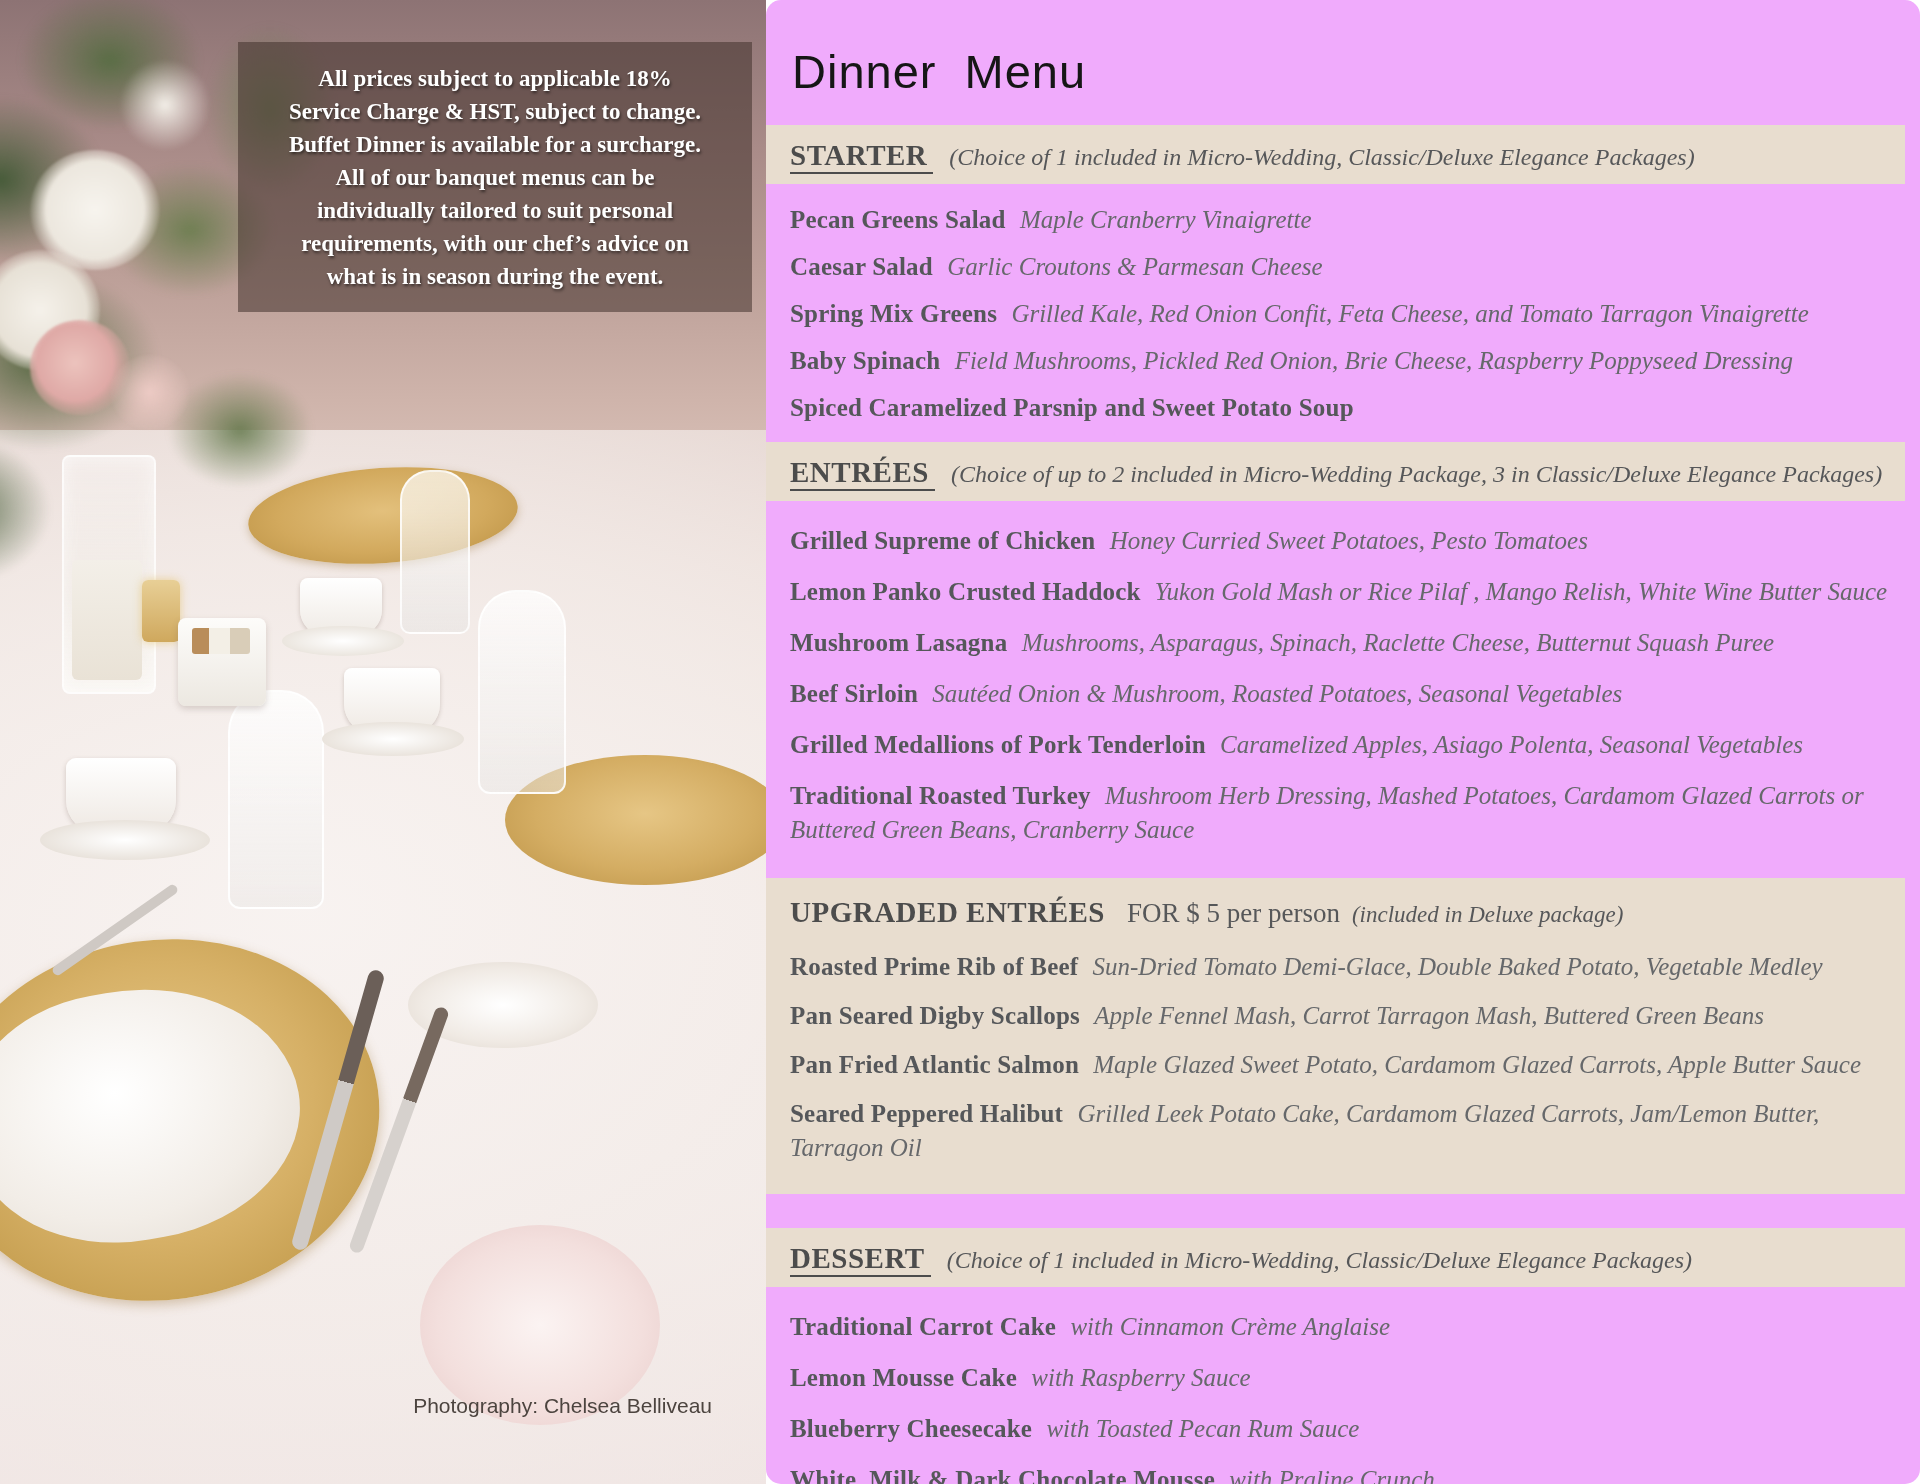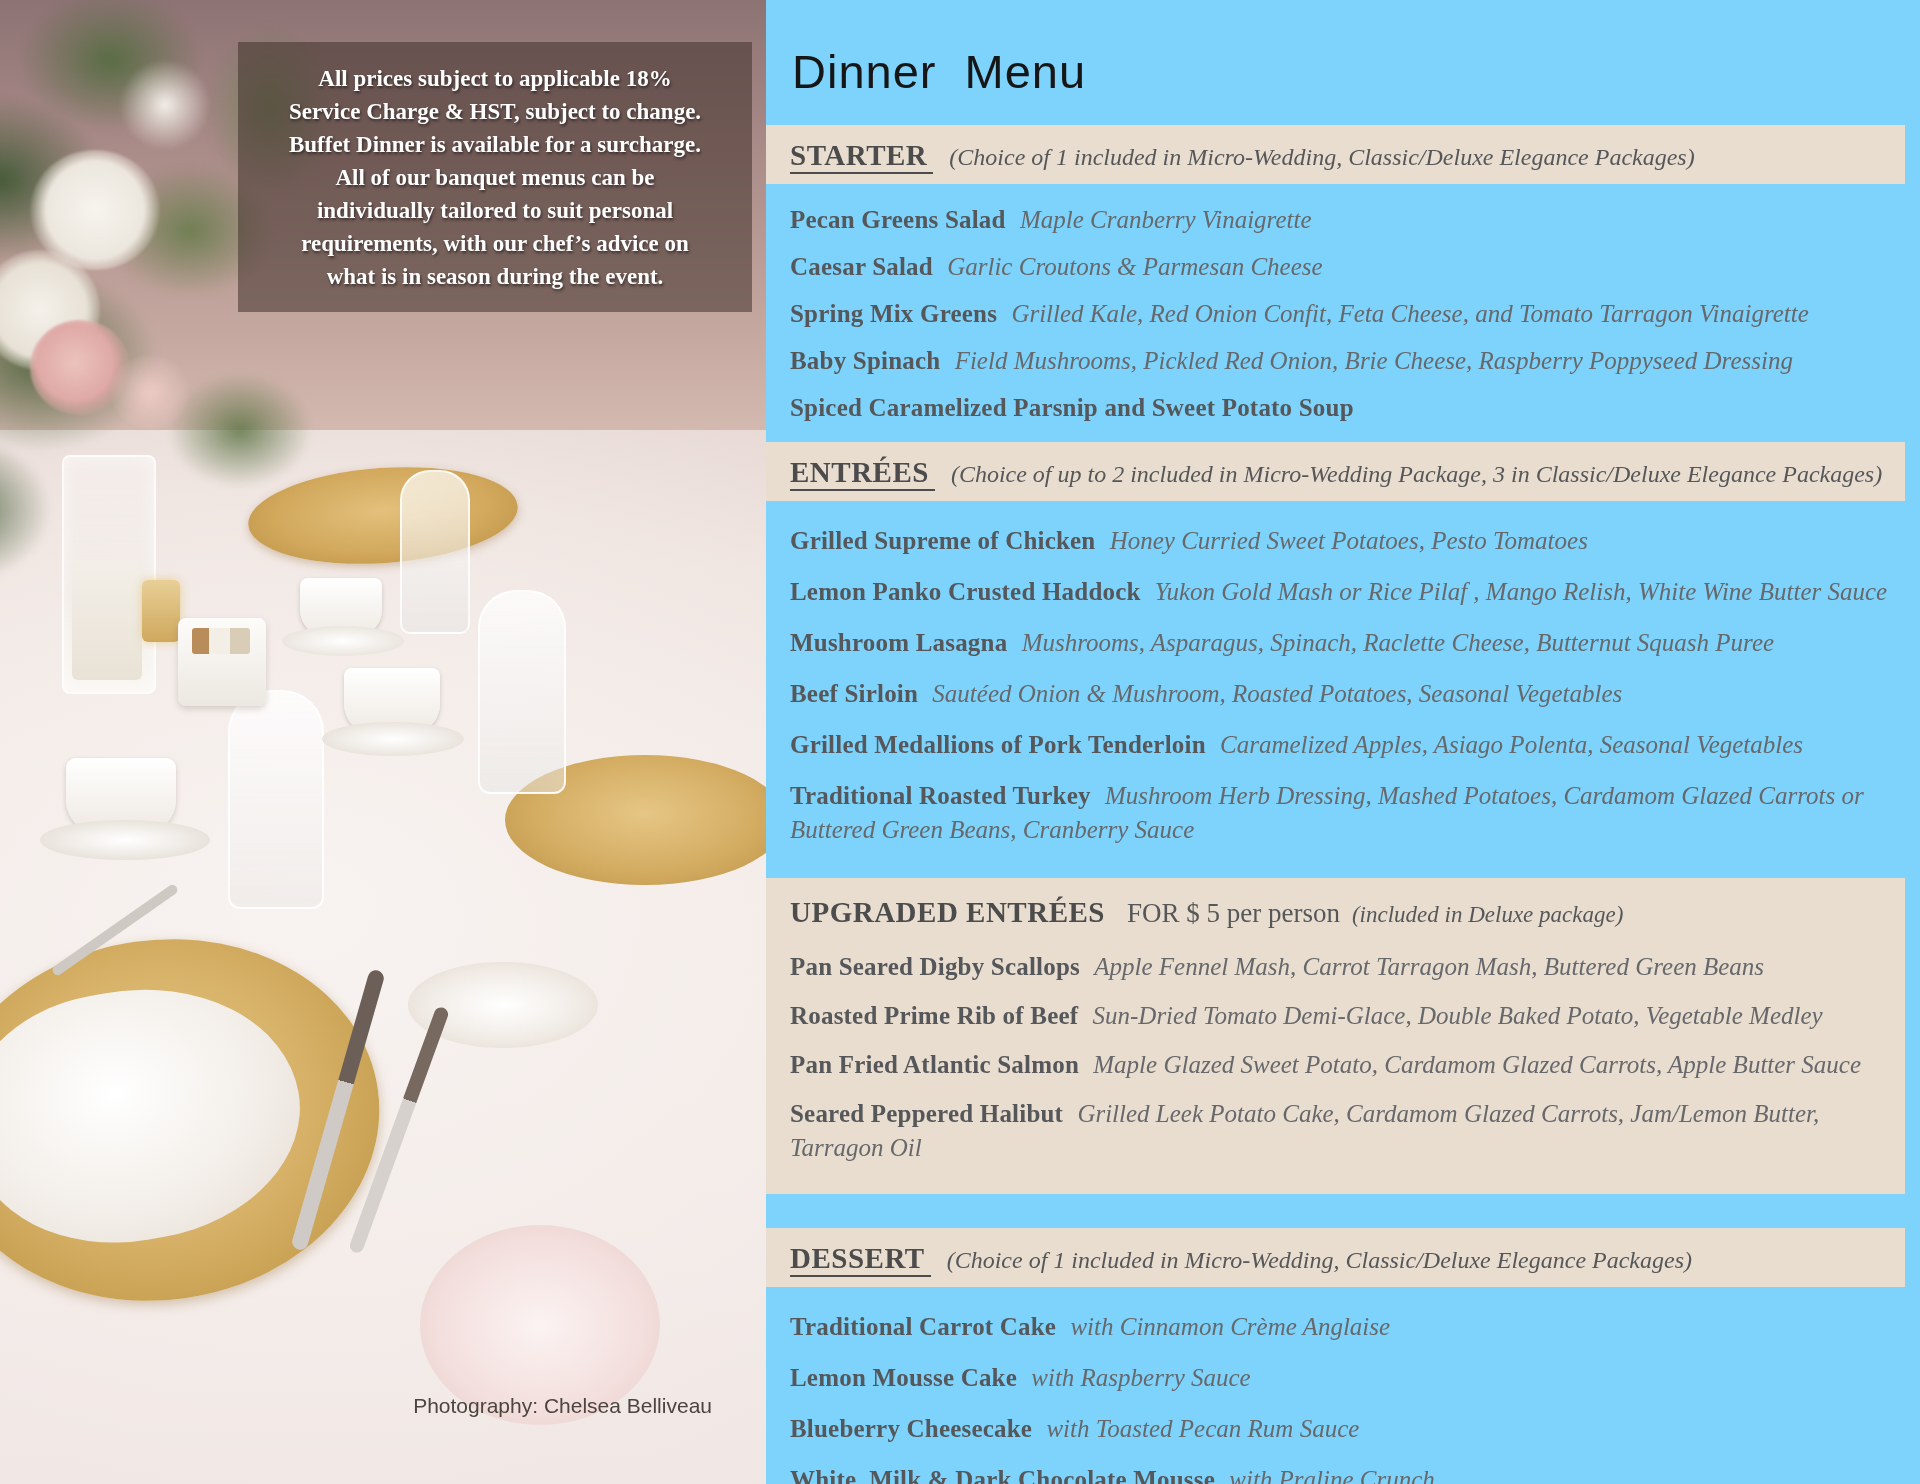--- a/index.html
+++ b/index.html
@@ -84,21 +84,21 @@
   .plate-br{left:420px;top:1225px;width:240px;height:200px;border-radius:50%;
     background:radial-gradient(ellipse,#fbf3f2 0%,#f3dfdd 60%,#e7cbc9 100%);}
   .notice{left:238px;top:42px;width:514px;height:270px;background:rgba(66,49,43,.55);
     display:flex;flex-direction:column;justify-content:center;text-align:center;}
   .notice div{color:#ffffff;font-family:"Liberation Serif",serif;font-weight:bold;
     font-size:23px;line-height:33px;text-shadow:1px 2px 3px rgba(0,0,0,.55);}
   .credit{left:0;right:54px;top:1394px;text-align:right;color:#4c443f;
     font-family:"Liberation Sans",sans-serif;font-size:21px;}
 
   
-  .menu-panel{position:absolute;left:766px;top:0;right:0;bottom:0;background:#7dd3fc;padding-top:44px;}
+  .menu-panel{position:absolute;left:766px;top:0;right:0;bottom:0;background:#f0abfc;padding-top:44px;border-radius:15px;}
   .page-title{font-family:"Liberation Sans",sans-serif;font-weight:100;font-size:47px;
     letter-spacing:1px;color:#161616;margin:0 0 26px 26px;white-space:pre;}
   .section-bar{background:#e8ddcf;margin-right:15px;padding:14px 18px 12px 24px;}
   .section-label{font-weight:bold;font-size:29px;color:#4c4c4c;letter-spacing:.5px;
     border-bottom:2px solid #4c4c4c;padding-right:6px;padding-bottom:1px;}
   .section-note{font-style:italic;font-size:24px;color:#565759;margin-left:12px;}
   .rows{padding:6px 30px 4px 24px;}
   .menu-row{font-size:25px;line-height:34px;margin:13px 0;}
   .rows-entrees .menu-row{margin:17px 0;}
   .item-name{font-weight:bold;color:#55575a;letter-spacing:.2px;}
@@ -220,26 +220,26 @@
   </div>
 
   <div class="upgraded-box">
     <div class="upgraded-head">
       <span class="upgraded-label">UPGRADED ENTRÉES</span>
       <span class="upgraded-price">FOR $ 5 per person</span>
       <span class="upgraded-note">(included in Deluxe package)</span>
     </div>
     <div class="rows">
       <div class="menu-row">
+        <span class="item-name">Roasted Prime Rib of Beef</span>
+        <span class="item-desc">Sun-Dried Tomato Demi-Glace, Double Baked Potato, Vegetable Medley</span>
+      </div>
+      <div class="menu-row">
         <span class="item-name">Pan Seared Digby Scallops</span>
         <span class="item-desc">Apple Fennel Mash, Carrot Tarragon Mash, Buttered Green Beans</span>
-      </div>
-      <div class="menu-row">
-        <span class="item-name">Roasted Prime Rib of Beef</span>
-        <span class="item-desc">Sun-Dried Tomato Demi-Glace, Double Baked Potato, Vegetable Medley</span>
       </div>
       <div class="menu-row">
         <span class="item-name">Pan Fried Atlantic Salmon</span>
         <span class="item-desc">Maple Glazed Sweet Potato, Cardamom Glazed Carrots, Apple Butter Sauce</span>
       </div>
       <div class="menu-row">
         <span class="item-name">Seared Peppered Halibut</span>
         <span class="item-desc">Grilled Leek Potato Cake, Cardamom Glazed Carrots, Jam/Lemon Butter, Tarragon Oil</span>
       </div>
     </div>

